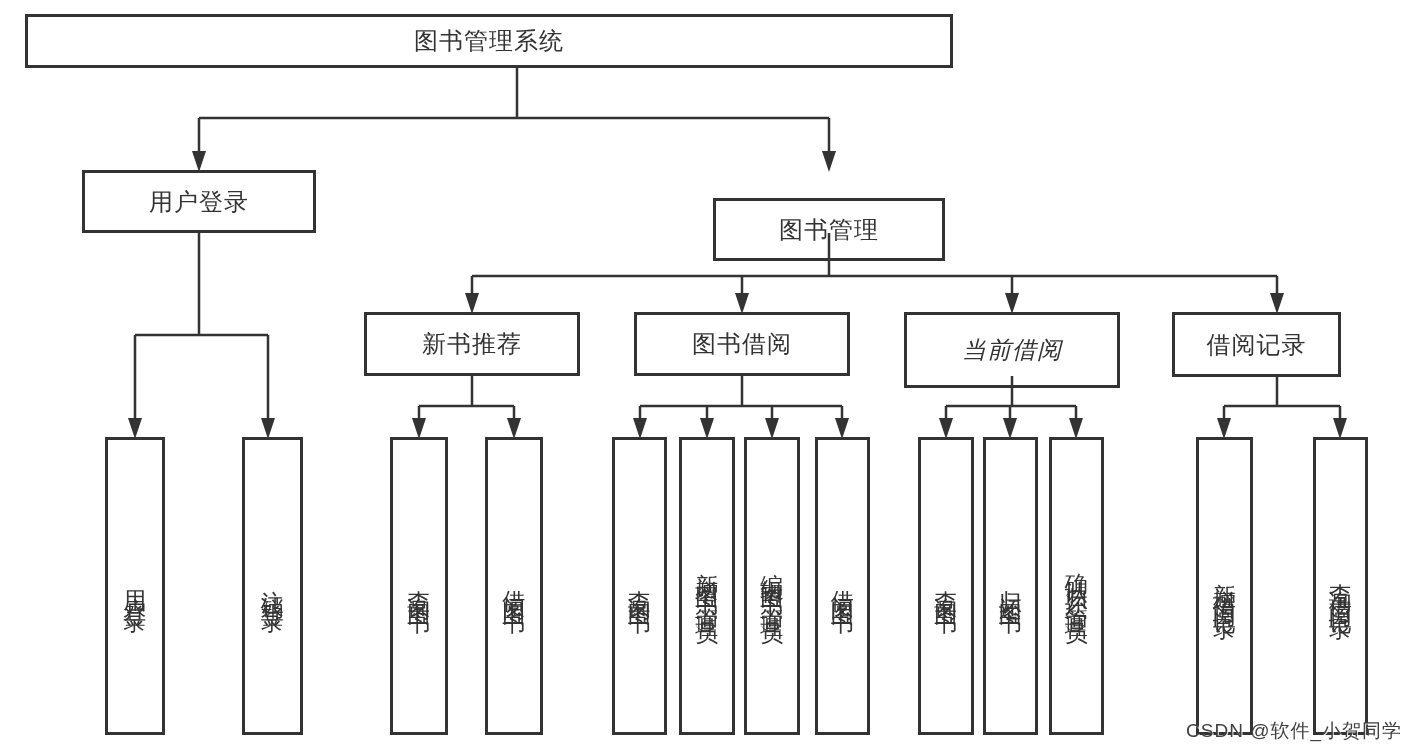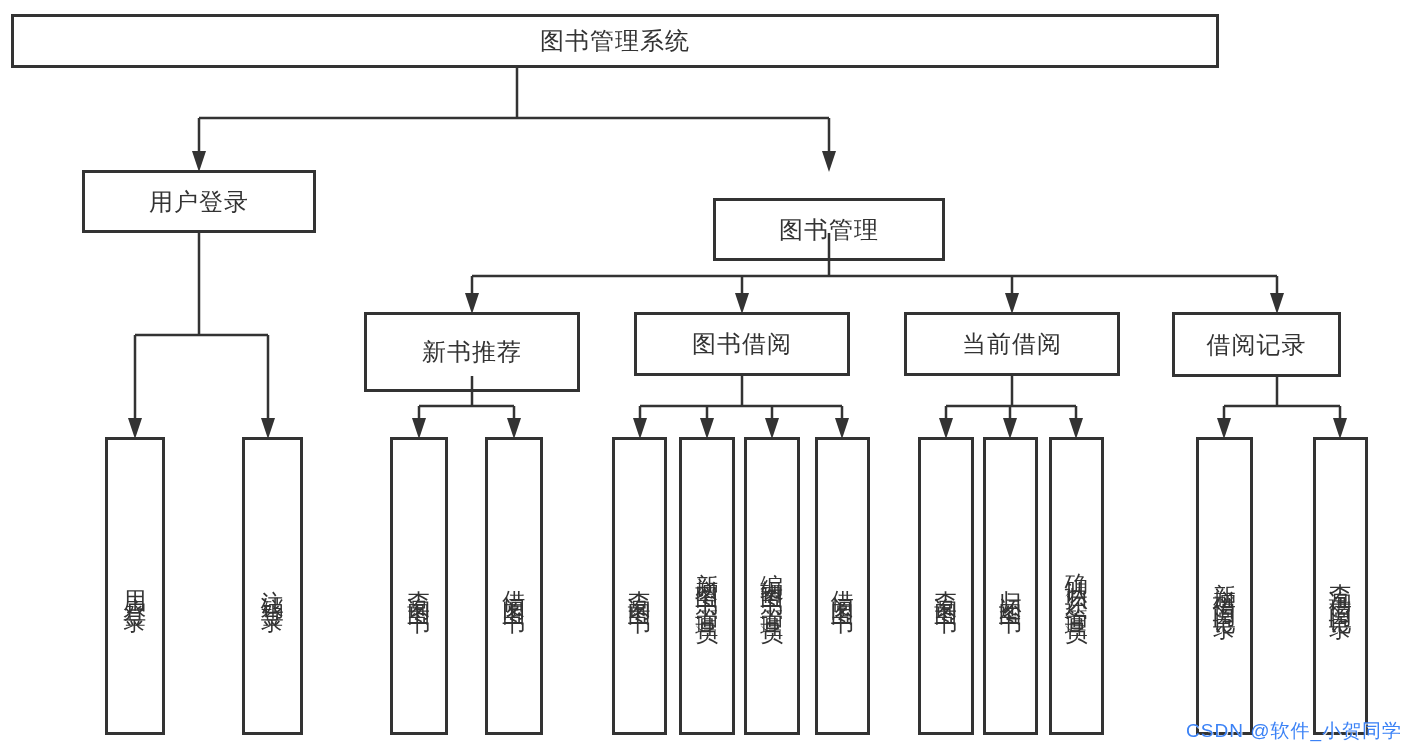--- a/index.html
+++ b/index.html
@@ -39,21 +39,21 @@
     pointer-events: none;
   }
   svg.wires path { stroke: #333333; stroke-width: 2.5; fill: none; }
   svg.wires polygon { fill: #333333; stroke: none; }
   .watermark {
     position: absolute;
     right: 3px;
     bottom: 3px;
     z-index: 3;
     font-size: 19px;
-    color: #3b82f6;
+    color: #404040;
     text-shadow: 1px 1px 0 rgba(255,255,255,0.85);
     white-space: nowrap;
     letter-spacing: 1px;
   }
 </style>
 </head>
 <body>
 
 <div class="canvas">
 
@@ -93,28 +93,28 @@
       <polygon points="1003,418 1017,418 1010,439"></polygon>
       <polygon points="1069,418 1083,418 1076,439"></polygon>
     </g>
     <g>
       <path d="M1277,376 V406 M1224,406 H1340 M1224,406 V421 M1340,406 V421"></path>
       <polygon points="1217,418 1231,418 1224,439"></polygon>
       <polygon points="1333,418 1347,418 1340,439"></polygon>
     </g>
   </svg>
 
-  <div class="node hnode" style="left:11px; top:14px; width:1208px; height:54px;">图书管理系统</div>
+  <div class="node hnode" style="left:25px; top:14px; width:928px; height:54px;">图书管理系统</div>
 
   <div class="node hnode" style="left:82px; top:170px; width:234px; height:63px;">用户登录</div>
   <div class="node hnode" style="left:713px; top:170px; width:232px; height:63px;margin-top:28px;">图书管理</div>
 
-  <div class="node hnode" style="left:364px; top:312px; width:216px; height:80px;">新书推荐</div>
+  <div class="node hnode" style="left:364px; top:312px; width:216px; height:64px;">新书推荐</div>
   <div class="node hnode" style="left:634px; top:312px; width:216px; height:64px;">图书借阅</div>
-  <div class="node hnode" style="left:904px; top:312px; width:216px; height:64px;">当前借阅</div>
+  <div class="node hnode" style="left:904px; top:312px; width:216px; height:76px;font-style:italic;">当前借阅</div>
   <div class="node hnode" style="left:1172px; top:312px; width:169px; height:65px;">借阅记录</div>
 
   <div class="node vnode" style="left:105px; top:437px; width:60px; height:298px;">
     <span class="vlabel">用户登录</span>
   </div>
   <div class="node vnode" style="left:242px; top:437px; width:61px; height:298px;">
     <span class="vlabel">注销登录</span>
   </div>
 
   <div class="node vnode" style="left:390px; top:437px; width:58px; height:298px;">

